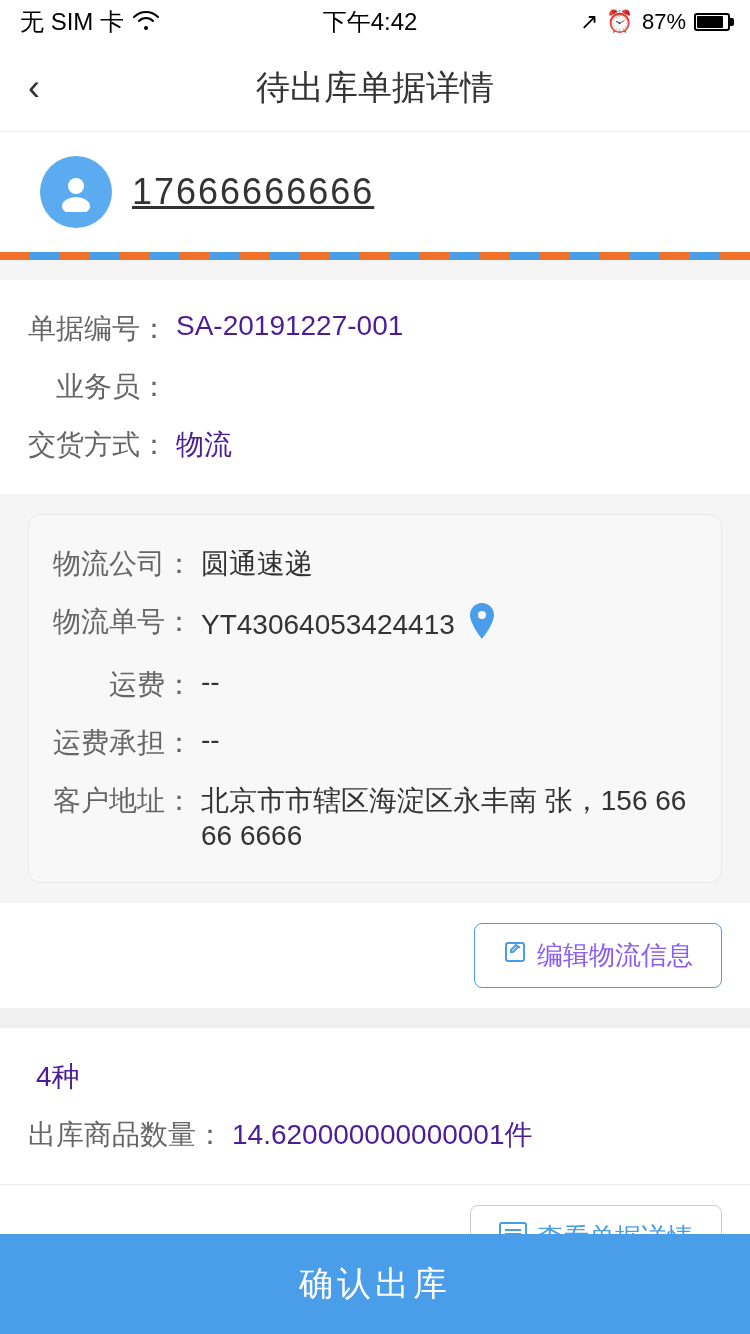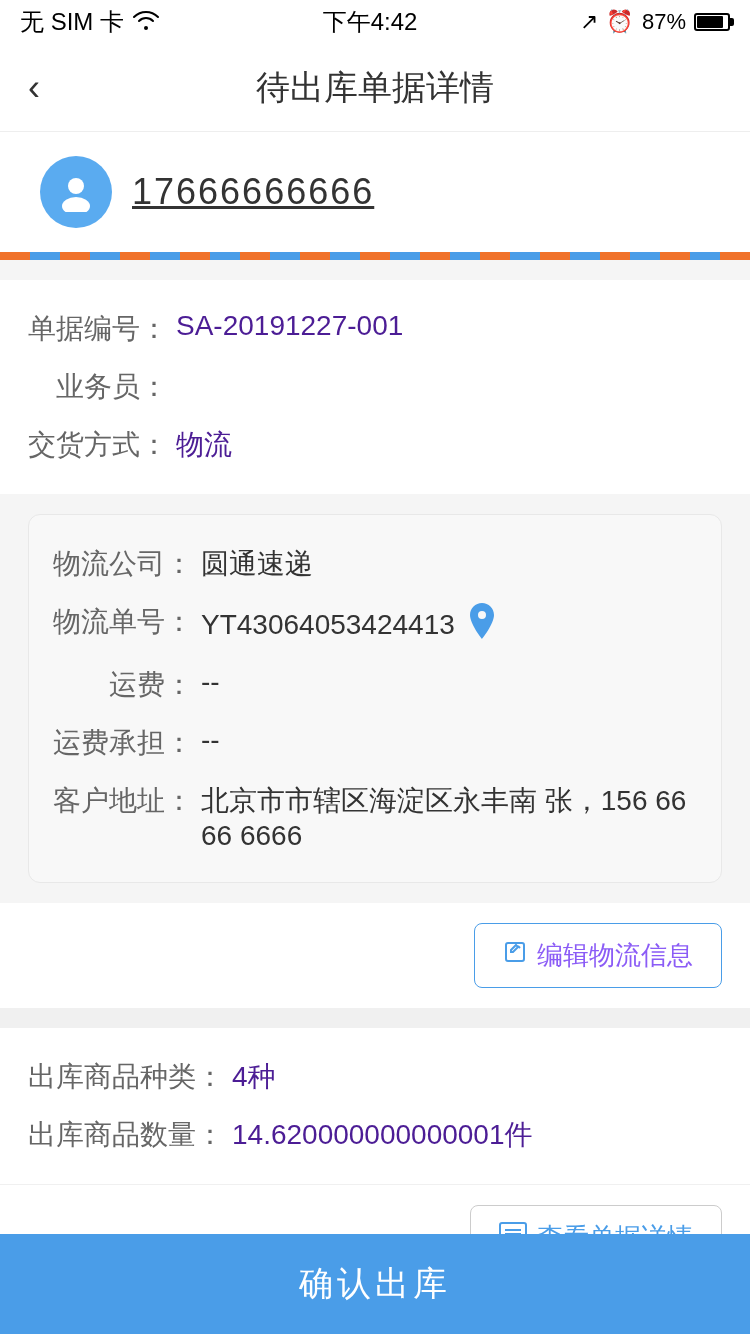--- a/index.html
+++ b/index.html
@@ -332,21 +332,20 @@
       </svg>
     </span>
     <span>编辑物流信息</span>
   </button>
 </div>
 
 <div class="section-separator"></div>
 
 <div class="goods-section">
   <div class="info-row">
-    <span class="info-label" style="min-width:180px;">出库商品种类：</span>
     <span class="info-value">4种</span>
   </div>
   <div class="info-row">
     <span class="info-label" style="min-width:180px;">出库商品数量：</span>
     <span class="info-value">14.620000000000001件</span>
   </div>
 </div>
 
 <div class="view-detail-btn-row">
   <button class="view-detail-btn">

